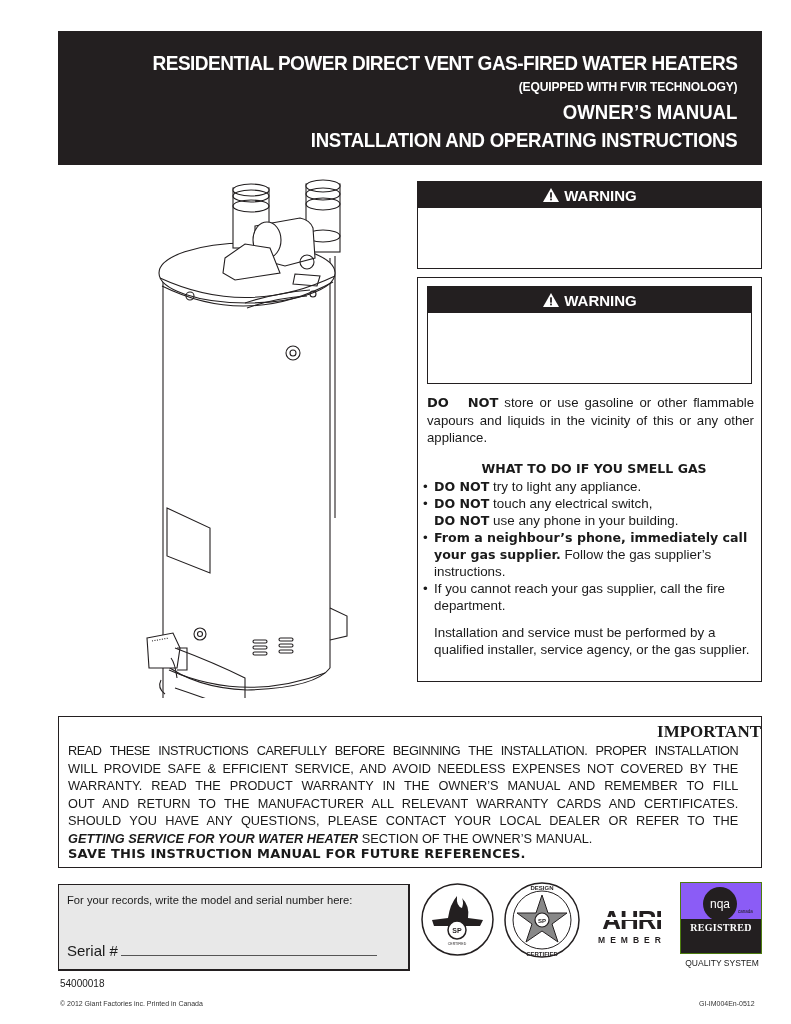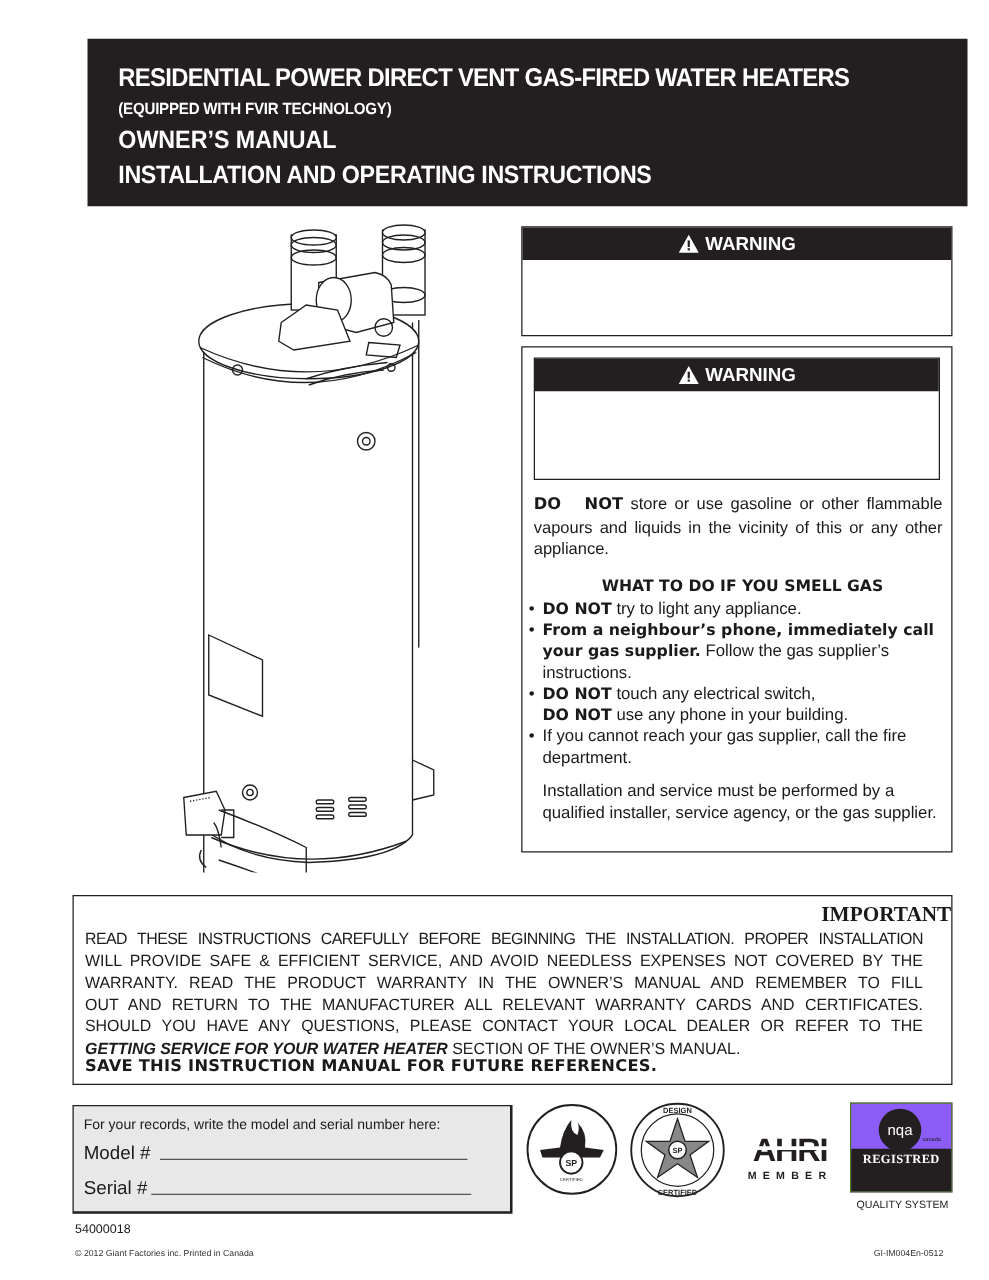--- a/index.html
+++ b/index.html
@@ -1,22 +1,22 @@
 <!DOCTYPE html>
 <html><head>
 <meta charset="utf-8">
 <style>
   * { box-sizing: border-box; margin: 0; padding: 0; }
   html, body { width: 791px; height: 1024px; background: #ffffff; overflow: hidden; }
   body { position: relative; font-family: "Liberation Sans", sans-serif; color: #1a1a1a; }
 
   .header {
     position: absolute; left: 58px; top: 31px; width: 704px; height: 134px;
-    background: #231f20; color: #ffffff; text-align: left;
-    font-family: "Liberation Sans", sans-serif; font-weight: bold; margin-left: 12px;
+    background: #231f20; color: #ffffff; text-align: right;
+    font-family: "Liberation Sans", sans-serif; font-weight: bold;
   }
   .header .t1 { position: absolute; left: 0; right: 0; top: 20px; font-size: 20.5px; letter-spacing: -0.6px; transform: scaleX(0.93); }
   .header .t2 { position: absolute; left: 0; right: 0; top: 48px; font-size: 13px; letter-spacing: -0.2px; transform: scaleX(0.93); }
   .header .t3 { position: absolute; left: 0; right: 0; top: 70px; font-size: 20px; transform: scaleX(0.93); }
   .header .t4 { position: absolute; left: 0; right: 0; top: 98px; font-size: 20px; letter-spacing: -0.3px; transform: scaleX(0.93); }
 
   .heater { position: absolute; left: 135px; top: 178px; width: 275px; height: 520px; }
 
   .warn1 {
     position: absolute; left: 417px; top: 181px; width: 345px; height: 88px;
@@ -176,22 +176,22 @@
       <span>WARNING</span>
     </div>
   </div>
 
   <div class="donot"><span class="bold word-space" style="font-size:13px;word-spacing:12px;">DO NOT</span><span> store or use gasoline or other flammable vapours and liquids in the vicinity of this or any other appliance.</span></div>
 
   <div class="smell">
     <div class="title">WHAT TO DO IF YOU SMELL GAS</div>
     <ul>
       <li><span class="b">DO NOT</span><span> try to light any appliance.</span></li>
+      <li><span class="b">DO NOT</span><span> touch any electrical switch,</span><br><span class="b">DO NOT</span><span> use any phone in your building.</span></li>
       <li><span class="b">From a neighbour’s phone, immediately call your gas supplier.</span><span> Follow the gas supplier’s instructions.</span></li>
-      <li><span class="b">DO NOT</span><span> touch any electrical switch,</span><br><span class="b">DO NOT</span><span> use any phone in your building.</span></li>
       <li><span>If you cannot reach your gas supplier, call the fire department.</span></li>
     </ul>
     <div class="note">Installation and service must be performed by a qualified installer, service agency, or the gas supplier.</div>
   </div>
 </div>
 
 <div class="important">
   <div class="ttl">IMPORTANT</div>
   <div class="txt">
     <span class="line" style="letter-spacing:-0.45px;word-spacing:-2px;">READ THESE INSTRUCTIONS CAREFULLY BEFORE BEGINNING THE INSTALLATION. PROPER INSTALLATION</span>
@@ -199,24 +199,20 @@
     <span class="line">WARRANTY. READ THE PRODUCT WARRANTY IN THE OWNER’S MANUAL AND REMEMBER TO FILL</span>
     <span class="line">OUT AND RETURN TO THE MANUFACTURER ALL RELEVANT WARRANTY CARDS AND CERTIFICATES.</span>
     <span class="line">SHOULD YOU HAVE ANY QUESTIONS, PLEASE CONTACT YOUR LOCAL DEALER OR REFER TO THE</span>
     <span class="line last"><span class="ital">GETTING SERVICE FOR YOUR WATER HEATER</span><span> SECTION OF THE OWNER’S MANUAL.</span></span>
   </div>
   <div class="save">SAVE THIS INSTRUCTION MANUAL FOR FUTURE REFERENCES.</div>
 </div>
 
 <div class="records">
   <div class="lead">For your records, write the model and serial number here:</div>
-  <div class="fld f1">
-    <span>Model #</span>
-    <span class="line" style="width:246px;margin-left:8px;"></span>
-  </div>
   <div class="fld f2">
     <span>Serial #</span>
     <span class="line" style="width:256px;"></span>
   </div>
 </div>
 
 <div class="partno">54000018</div>
 <div class="copy">© 2012 Giant Factories inc.  Printed in Canada</div>
 <div class="docid">GI-IM004En-0512</div>
 

